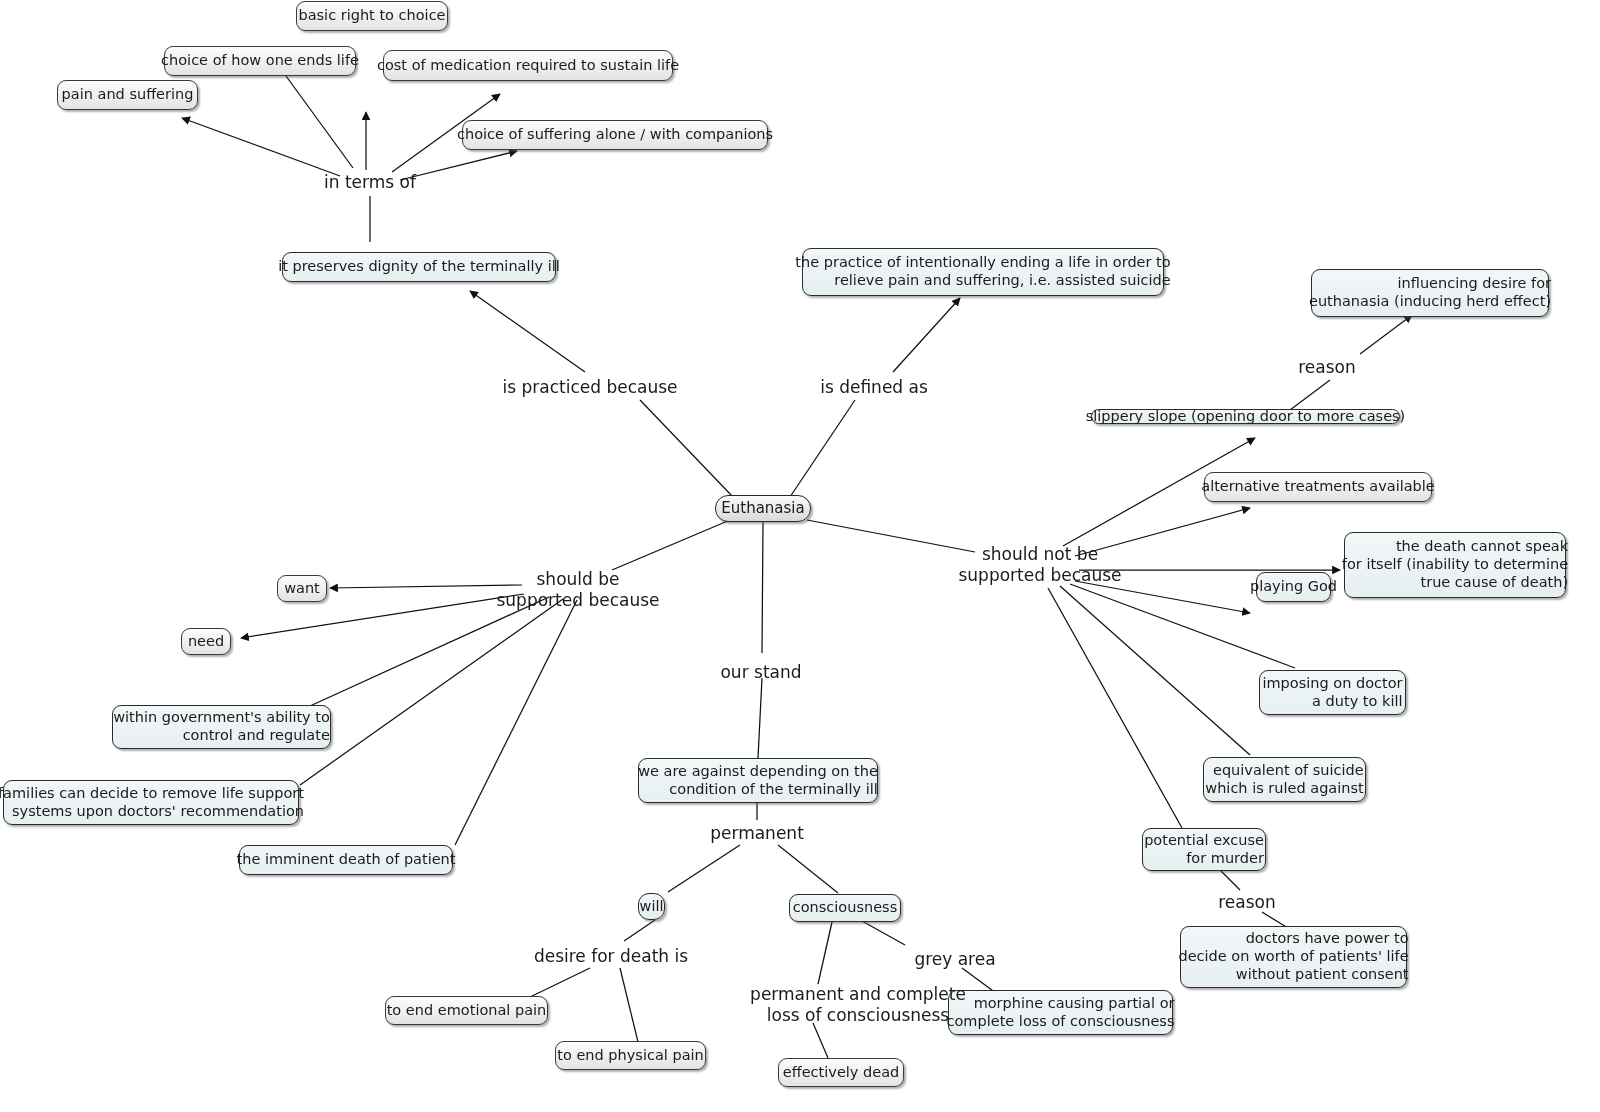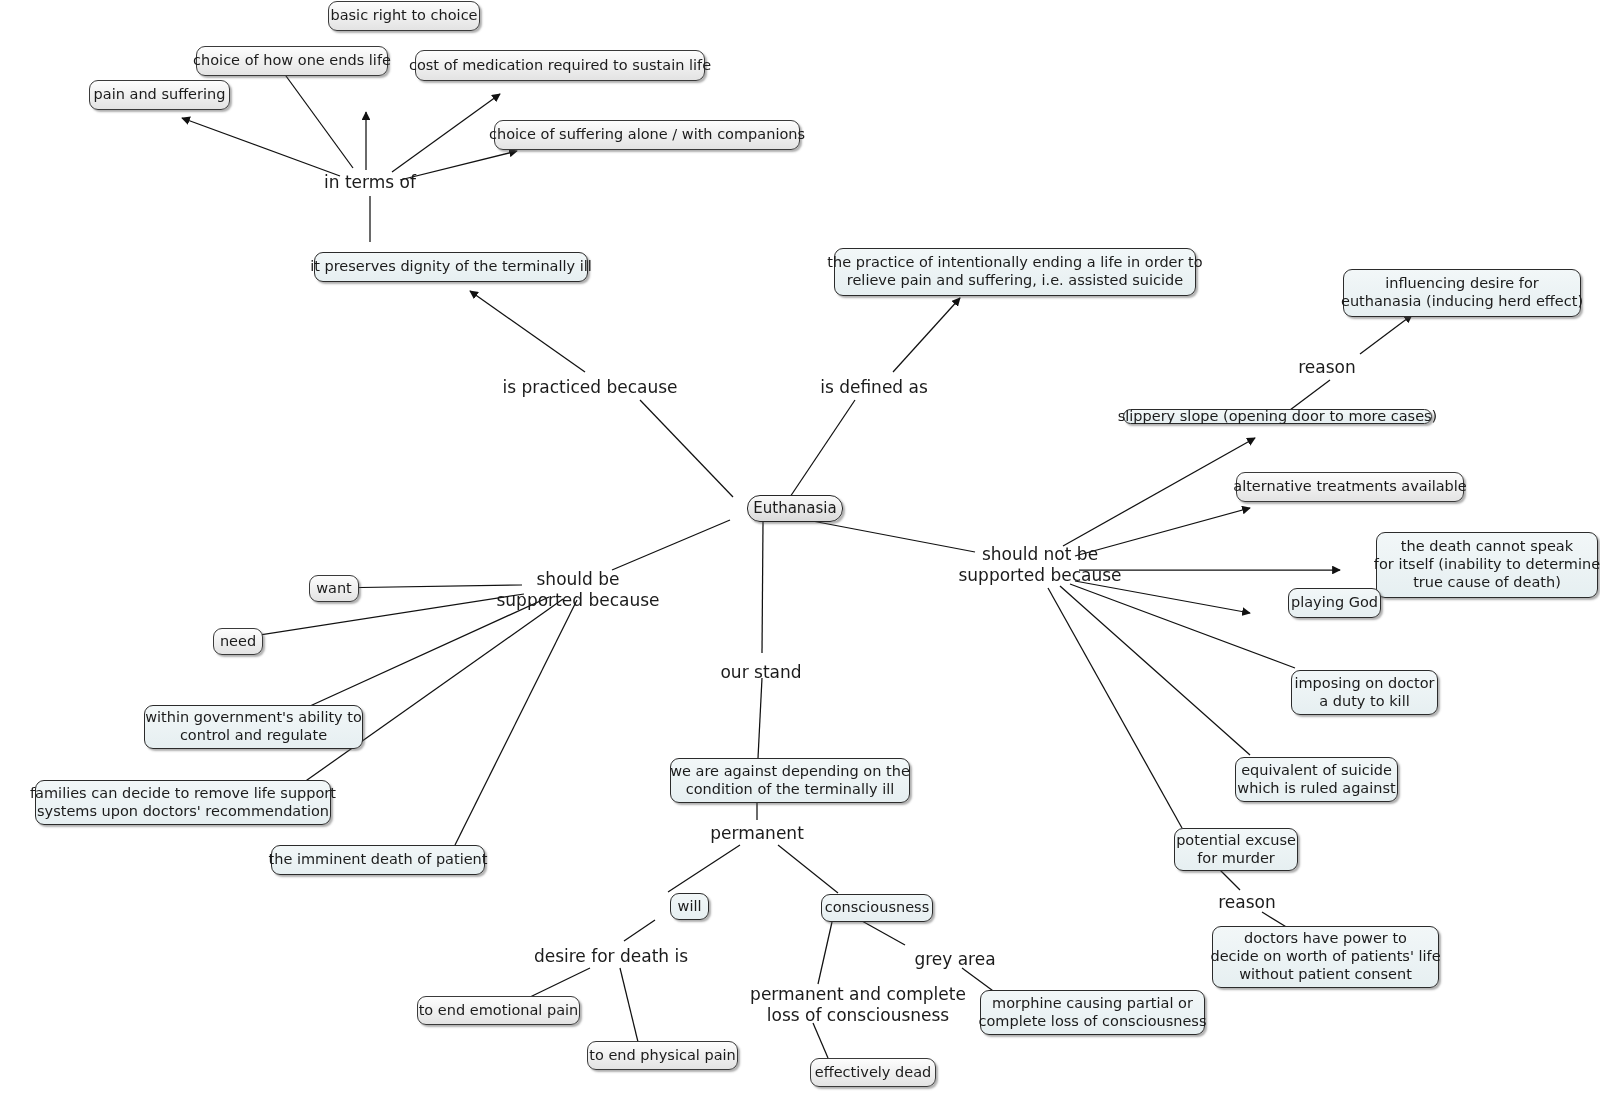--- a/index.html
+++ b/index.html
@@ -27,31 +27,30 @@
     width: 1600px;
     height: 1112px;
     pointer-events: none;
   }
   .node {
     position: absolute;
     box-sizing: border-box;
     display: flex;
     align-items: center;
     justify-content: center;
-    text-align: center;
+    text-align: right;
     border: 1px solid #2b2b2b;
     border-radius: 9px;
     background: linear-gradient(180deg, #f2f7f8 0%, #e6eff1 100%);
     color: #1b1b1b;
     font-size: 14.5px;
     line-height: 1.22;
     padding: 5px 10px;
     white-space: pre;
     box-shadow: 2px 2px 2px rgba(80,80,80,0.45);
-    margin-left: 32px;
   }
   .node.gray {
     background: linear-gradient(180deg, #fdfdfd 0%, #e3e3e3 100%);
     border-color: #3a3a3a;
   }
   .node.center {
     background: linear-gradient(180deg, #fbfbfb 0%, #d9d9d9 100%);
     border: 1.6px solid #262626;
     border-radius: 13px;
     font-size: 15px;
@@ -157,21 +156,21 @@
 euthanasia (inducing herd effect)</div>
 
   <div class="node" style="left:1091px; top:409px; width:309px; height:15px;">slippery slope (opening door to more cases)</div>
 
   <div class="node gray" style="left:1204px; top:472px; width:228px; height:30px;">alternative treatments available</div>
 
   <div class="node" style="left:1344px; top:532px; width:222px; height:66px;">the death cannot speak
 for itself (inability to determine
 true cause of death)</div>
 
-  <div class="node" style="left:1256px; top:588px; width:93px; height:30px;">playing God</div>
+  <div class="node" style="left:1256px; top:572px; width:75px; height:30px;">playing God</div>
 
   <div class="node" style="left:1259px; top:670px; width:147px; height:45px;">imposing on doctor
 a duty to kill</div>
 
   <div class="node" style="left:1203px; top:757px; width:163px; height:45px;">equivalent of suicide
 which is ruled against</div>
 
   <div class="node" style="left:1142px; top:828px; width:124px; height:43px;">potential excuse
 for murder</div>
 
@@ -187,21 +186,21 @@
 control and regulate</div>
 
   <div class="node" style="left:3px; top:780px; width:296px; height:45px;">families can decide to remove life support
 systems upon doctors' recommendation</div>
 
   <div class="node" style="left:239px; top:845px; width:214px; height:30px;">the imminent death of patient</div>
 
   <div class="node" style="left:638px; top:758px; width:240px; height:45px;">we are against depending on the
 condition of the terminally ill</div>
 
-  <div class="node" style="left:638px; top:893px; width:39px; height:27px;">will</div>
+  <div class="node" style="left:638px; top:893px; width:27px; height:27px;border-radius:11px;">will</div>
 
   <div class="node" style="left:789px; top:894px; width:112px; height:28px;">consciousness</div>
 
   <div class="node gray" style="left:385px; top:996px; width:163px; height:29px;">to end emotional pain</div>
 
   <div class="node gray" style="left:555px; top:1041px; width:151px; height:29px;">to end physical pain</div>
 
   <div class="node gray" style="left:778px; top:1058px; width:126px; height:29px;">effectively dead</div>
 
   <div class="node" style="left:948px; top:990px; width:225px; height:45px;">morphine causing partial or

